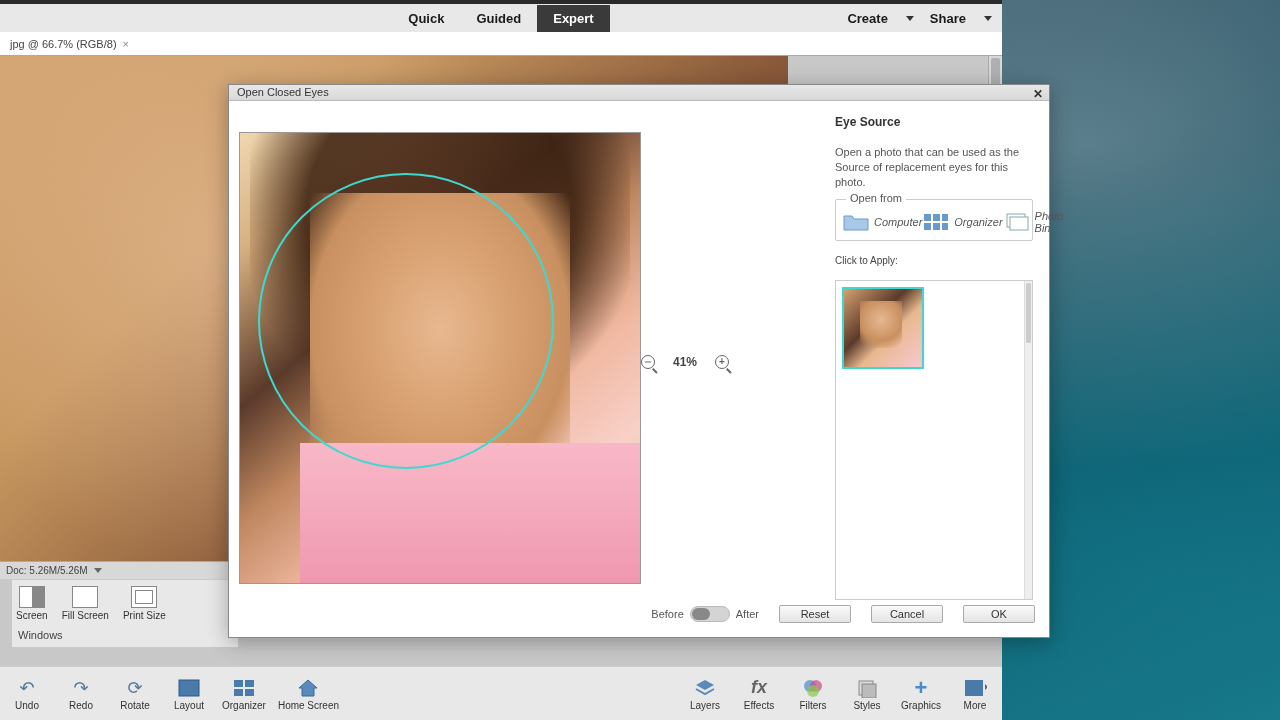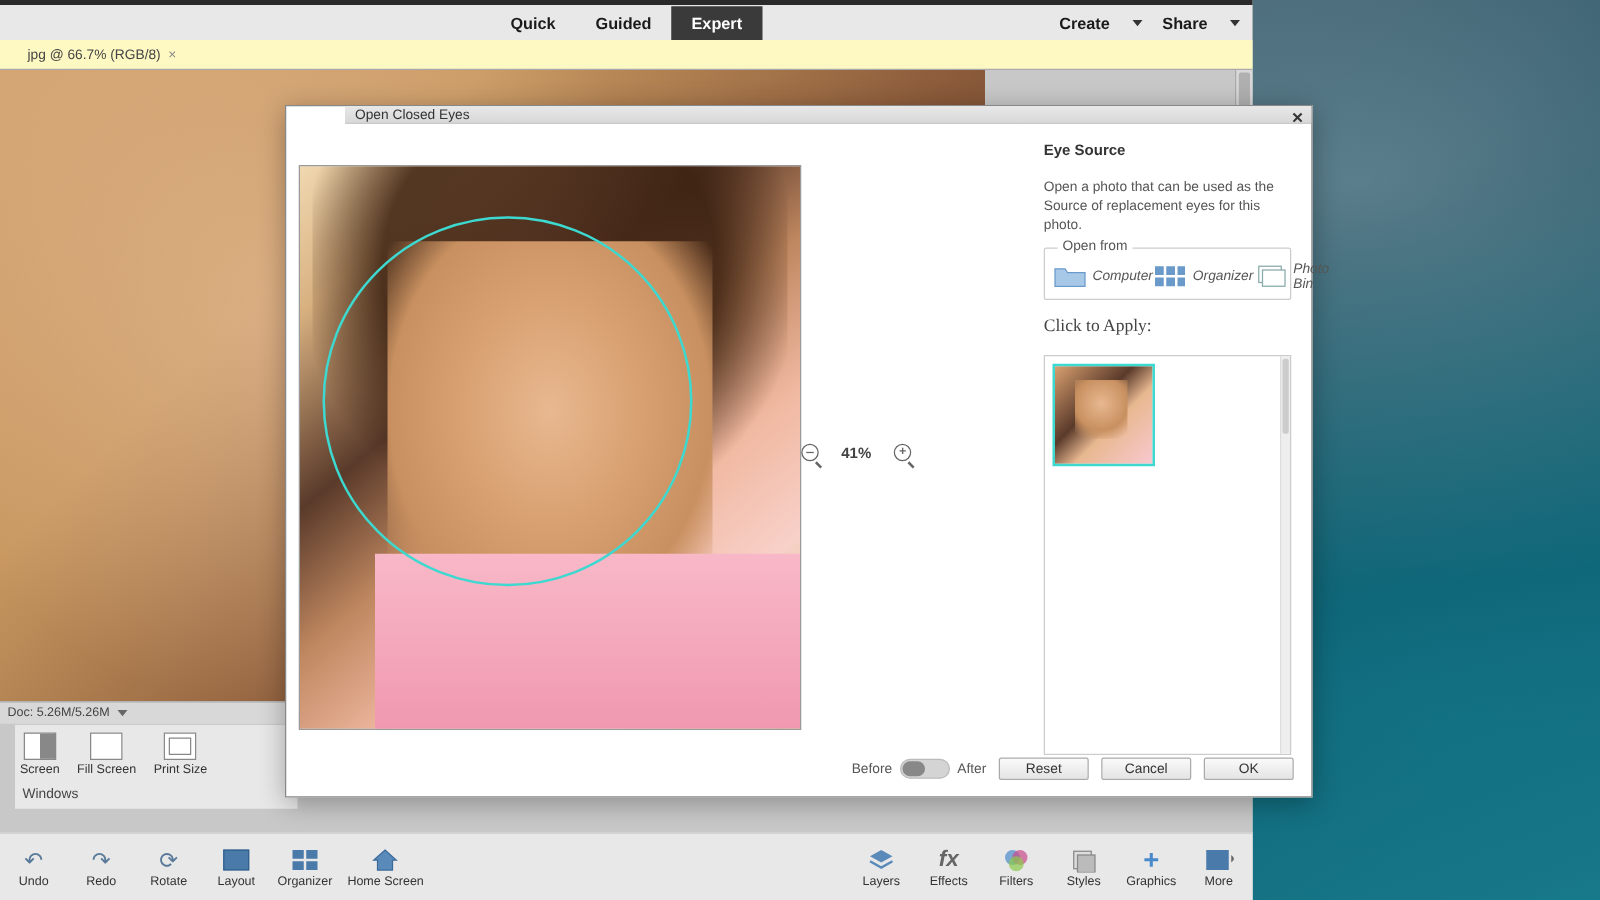--- a/index.html
+++ b/index.html
@@ -7,21 +7,21 @@
 .desktop-bg { position: absolute; inset: 0; background: linear-gradient(160deg, #6a7a8a 0%, #3a5a6a 25%, #1a4a5a 50%, #0a5a6a 75%, #1a7a8a 100%); }
 .desktop-bg::before { content:""; position:absolute; inset:0; background: radial-gradient(ellipse at 85% 20%, rgba(180,200,210,0.4) 0%, transparent 40%), radial-gradient(ellipse at 90% 80%, rgba(20,120,140,0.6) 0%, transparent 50%); }
 .app-window { position: absolute; left: 0; top: 0; width: 1002px; height: 720px; background: #e8e8e8; display: flex; flex-direction: column; }
 .menu-bar { height: 4px; background: #2a2a2a; }
 .tab-bar { height: 28px; background: #535353; display: flex; align-items: center; justify-content: center; position: relative; }
 .tab-group { display: flex; gap: 0; justify-content: flex-end; }
 .tab-item { padding: 6px 16px; color: #1a1a1a; font-size: 13px; font-weight: 600; background: #e8e8e8; cursor: pointer; }
 .tab-item.active { background: #3a3a3a; color: #fff; }
 .tab-right { position: absolute; right: 10px; display: flex; gap: 16px; align-items: center; }
 .tab-right-item { font-size: 13px; font-weight: 600; color: #1a1a1a; display: flex; align-items: center; gap: 18px; cursor:pointer; }
-.doc-tab-bar { height: 24px; background: #fef9c3; border-bottom: 1px solid #aaa; display: flex; align-items: center; padding-left: 16px; }
+.doc-tab-bar { height: 24px; background: #ffffff; border-bottom: 1px solid #aaa; display: flex; align-items: center; padding-left: 4px; }
 .doc-tab { font-size: 11px; color: #444; padding: 2px 6px; display: flex; align-items: center; gap: 6px; }
 .doc-tab .close { color: #888; cursor:pointer; }
 .canvas-area { flex: 1; background: #c8c8c8; position: relative; overflow: hidden; }
 .canvas-img { position: absolute; left: 0; top: 0; width: 788px; height: 505px; background: linear-gradient(135deg, #d4a574 0%, #c89860 30%, #8a5a3a 60%, #4a3a2a 100%); }
 .canvas-img::after { content:""; position:absolute; inset:0; background: radial-gradient(circle at 30% 40%, rgba(240,200,170,0.5) 0%, transparent 50%); }
 .canvas-scroll-v { position: absolute; right: 0; top: 0; width: 14px; height: 505px; background: #d8d8d8; border-left: 1px solid #aaa; }
 .canvas-scroll-v::before { content:""; position:absolute; top:2px; left:2px; right:2px; height: 100px; background:#b0b0b0; border-radius:2px;}
 .status-bar { height: 18px; background: #d8d8d8; border-top: 1px solid #aaa; display: flex; align-items: center; font-size: 10px; color: #444; padding: 0 6px; gap: 6px; }
 .status-left { display:flex; align-items:center; gap:4px; }
 .status-tri { width:0; height:0; border-left:4px solid transparent; border-right:4px solid transparent; border-top:5px solid #666; margin-left:2px;}
@@ -35,21 +35,21 @@
 .view-btn.print .icon-box::before { content:""; position:absolute; inset:3px; border:1px solid #888; }
 .windows-label { font-size: 11px; color: #444; padding: 2px 6px 6px 6px;}
 .bottom-bar { height: 54px; background: #e8e8e8; border-top: 1px solid #ccc; display: flex; align-items: center; padding: 0 6px; position: absolute; bottom: 0; left: 0; width: 1002px; }
 .bottom-left { display: flex; gap: 12px; }
 .bottom-right { display: flex; gap: 12px; margin-left: auto; }
 .bottom-btn { display: flex; flex-direction: column; align-items: center; gap: 1px; cursor:pointer; min-width: 42px; }
 .bottom-btn .bicon { width: 24px; height: 22px; display:flex; align-items:center; justify-content:center; font-size:18px; color:#5a7a9a; }
 .bottom-btn .blbl { font-size: 10px; color: #333; }
 
 .dialog { position: absolute; left: 228px; top: 84px; width: 822px; height: 554px; background: #fff; border: 1px solid #888; box-shadow: 0 4px 20px rgba(0,0,0,0.3); display: flex; flex-direction: column; }
-.dialog-title { height: 20px; background: linear-gradient(#e8e8e8, #d8d8d8); border-bottom: 1px solid #bbb; display: flex; align-items: center; padding: 0 8px; font-size: 11px; color: #333; position: relative; margin-left: 47px; }
+.dialog-title { height: 20px; background: linear-gradient(#e8e8e8, #d8d8d8); border-bottom: 1px solid #bbb; display: flex; align-items: center; padding: 0 8px; font-size: 11px; color: #333; position: relative; }
 .dialog-close { position: absolute; right: 4px; top: 2px; width: 14px; height: 14px; font-size: 12px; font-weight: bold; color: #333; cursor:pointer; text-align:center; line-height:14px; }
 .dialog-body { flex: 1; display: flex; padding: 14px 10px 0 10px; gap: 0; }
 .preview-col { flex: 1; display: flex; flex-direction: row; align-items: center; font-weight: bold; }
 .preview-frame { width: 402px; height: 452px; border: 1px solid #999; background: linear-gradient(140deg, #f0d8b0 0%, #d8b080 15%, #5a3a2a 35%, #c08860 50%, #f0b8a0 65%, #f8d0c8 80%, #b8d880 100%); position: relative; overflow: hidden; margin-top:0;}
 .face-area { position:absolute; left:70px; top:60px; width:260px; height:300px; background: radial-gradient(ellipse at 50% 45%, #e8b890 0%, #d8a070 40%, #c89060 70%, transparent 90%);}
 .hair-area { position:absolute; left:10px; top:0; width:380px; height:280px; background: radial-gradient(ellipse at 50% 30%, #4a2a1a 0%, #3a2010 50%, transparent 75%); opacity:0.85;}
 .pink-shirt { position:absolute; bottom:0; left:60px; right:0; height:140px; background: linear-gradient(#f8b8c8, #f098b0);}
 .detect-circle { position: absolute; left: 18px; top: 40px; width: 296px; height: 296px; border: 2px solid #3dd9d0; border-radius: 50%; }
 .zoom-row { display: flex; align-items: center; gap: 18px; margin-top: 8px; font-size: 12px; color: #444; }
 .zicon { width:14px; height:14px; border:1px solid #666; border-radius:50%; position:relative; cursor:pointer;}
@@ -58,27 +58,27 @@
 .zicon.plus::before { content:"+"; position:absolute; inset:0; font-size:10px; line-height:12px; text-align:center; color:#666;}
 .side-col { width: 210px; padding: 0 6px; font-size: 11px; color: #333; }
 .side-title { font-weight: 700; font-size: 12px; margin-bottom: 16px; }
 .side-desc { color: #555; line-height: 1.35; margin-bottom: 10px; }
 .fieldset { border: 1px solid #ccc; border-radius: 2px; padding: 10px 6px 6px 6px; position: relative; margin-bottom: 14px; }
 .fieldset .legend { position: absolute; top: -8px; left: 10px; background: #fff; padding: 0 4px; font-size: 11px; color: #555; }
 .open-row { display: flex; justify-content: space-around; }
 .open-opt { display: flex; flex-direction: row; align-items: center; gap: 4px; cursor:pointer;font-style:italic; }
 .open-opt .oicon { width: 28px; height: 20px; }
 .open-opt .olbl { font-size: 11px; color: #555; }
-.click-label { font-size: 14px; color: #444; margin-bottom: 14px; font-family: Liberation Serif, serif; }
+.click-label { font-size: 10px; color: #444; margin-bottom: 14px; }
 .thumb-area { height: 320px; border: 1px solid #ccc; background: #fff; position: relative; padding: 6px; }
 .thumb-scroll { position:absolute; right:0; top:0; bottom:0; width:8px; background:#eee; border-left:1px solid #ddd;}
 .thumb-scroll::before{content:""; position:absolute; top:2px; left:1px; right:1px; height:60px; background:#ccc; border-radius:2px;}
 .thumb { width: 82px; height: 82px; border: 2px solid #3dd9d0; background: linear-gradient(135deg, #d8a070 0%, #5a3a2a 40%, #e8b890 60%, #f8c8d0 100%); position: relative; cursor:pointer;}
 .thumb::after { content:""; position:absolute; left:20%; top:15%; width:55%; height:60%; background: radial-gradient(circle at 50% 40%, #e8b890 0%, #c89060 60%, transparent 90%);}
-.dialog-footer { height: 44px; border-top: 0; display: flex; align-items: center; padding: 0 14px 10px 14px; gap: 10px; }
+.dialog-footer { height: 44px; border-top: 0; display: flex; align-items: center; padding: 0 14px 10px 14px; gap: 20px; }
 .toggle-group { display: flex; align-items: center; gap: 6px; margin-left: auto; }
 .toggle-lbl { font-size: 11px; color: #555; }
 .toggle { width: 40px; height: 16px; background: #d4d4d4; border-radius: 8px; border:1px solid #bbb; position: relative; cursor:pointer;}
 .toggle::before { content:""; position:absolute; left:1px; top:1px; width:18px; height:12px; background:#888; border-radius:6px;}
 .dbtn { width: 72px; height: 18px; background: linear-gradient(#fafafa, #e4e4e4); border: 1px solid #aaa; border-radius: 2px; font-size: 11px; color: #333; cursor:pointer; }
 .caret-down { width:0; height:0; border-left:4px solid transparent; border-right:4px solid transparent; border-top:5px solid #333; display:inline-block;}
 svg { display:block; }
 </style>
 </head>
 <body>

